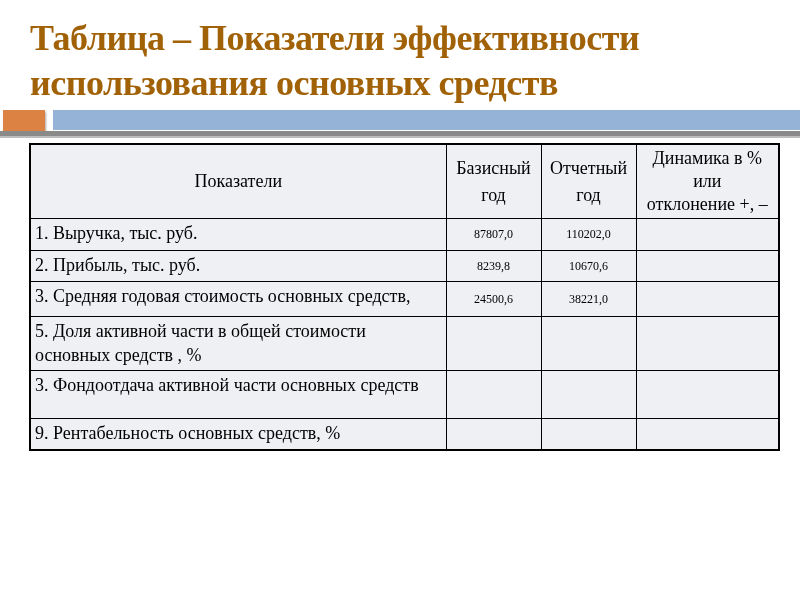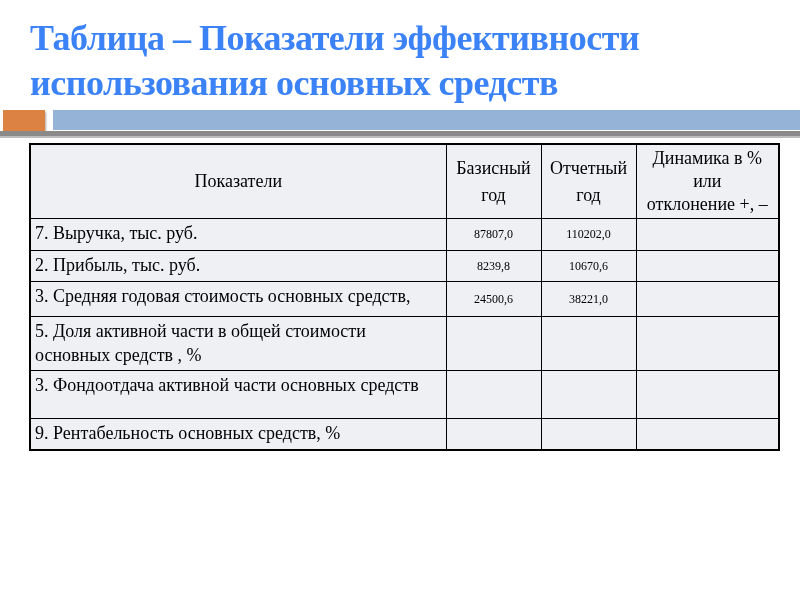--- a/index.html
+++ b/index.html
@@ -11,21 +11,21 @@
     overflow: hidden;
     font-family: "Liberation Serif", serif;
   }
   .title {
     position: absolute;
     left: 30px;
     top: 16px;
     width: 745px;
     font-size: 36px;
     font-weight: bold;
-    color: #3b82f6;
+    color: #a16207;
     line-height: 1.26;
     letter-spacing: -0.5px;
     white-space: pre-line;
   }
   .accent-square {
     position: absolute;
     left: 3px;
     top: 110px;
     width: 42px;
     height: 21px;
@@ -125,21 +125,21 @@
 год</th>
         <th class="year">Отчетный
 год</th>
         <th>Динамика в %
 или
 отклонение +, –</th>
       </tr>
     </thead>
     <tbody>
       <tr>
-        <td class="label">7. Выручка, тыс. руб.</td>
+        <td class="label">1. Выручка, тыс. руб.</td>
         <td class="num">87807,0</td>
         <td class="num">110202,0</td>
         <td class="num"></td>
       </tr>
       <tr>
         <td class="label">2. Прибыль, тыс. руб.</td>
         <td class="num">8239,8</td>
         <td class="num">10670,6</td>
         <td class="num"></td>
       </tr>

